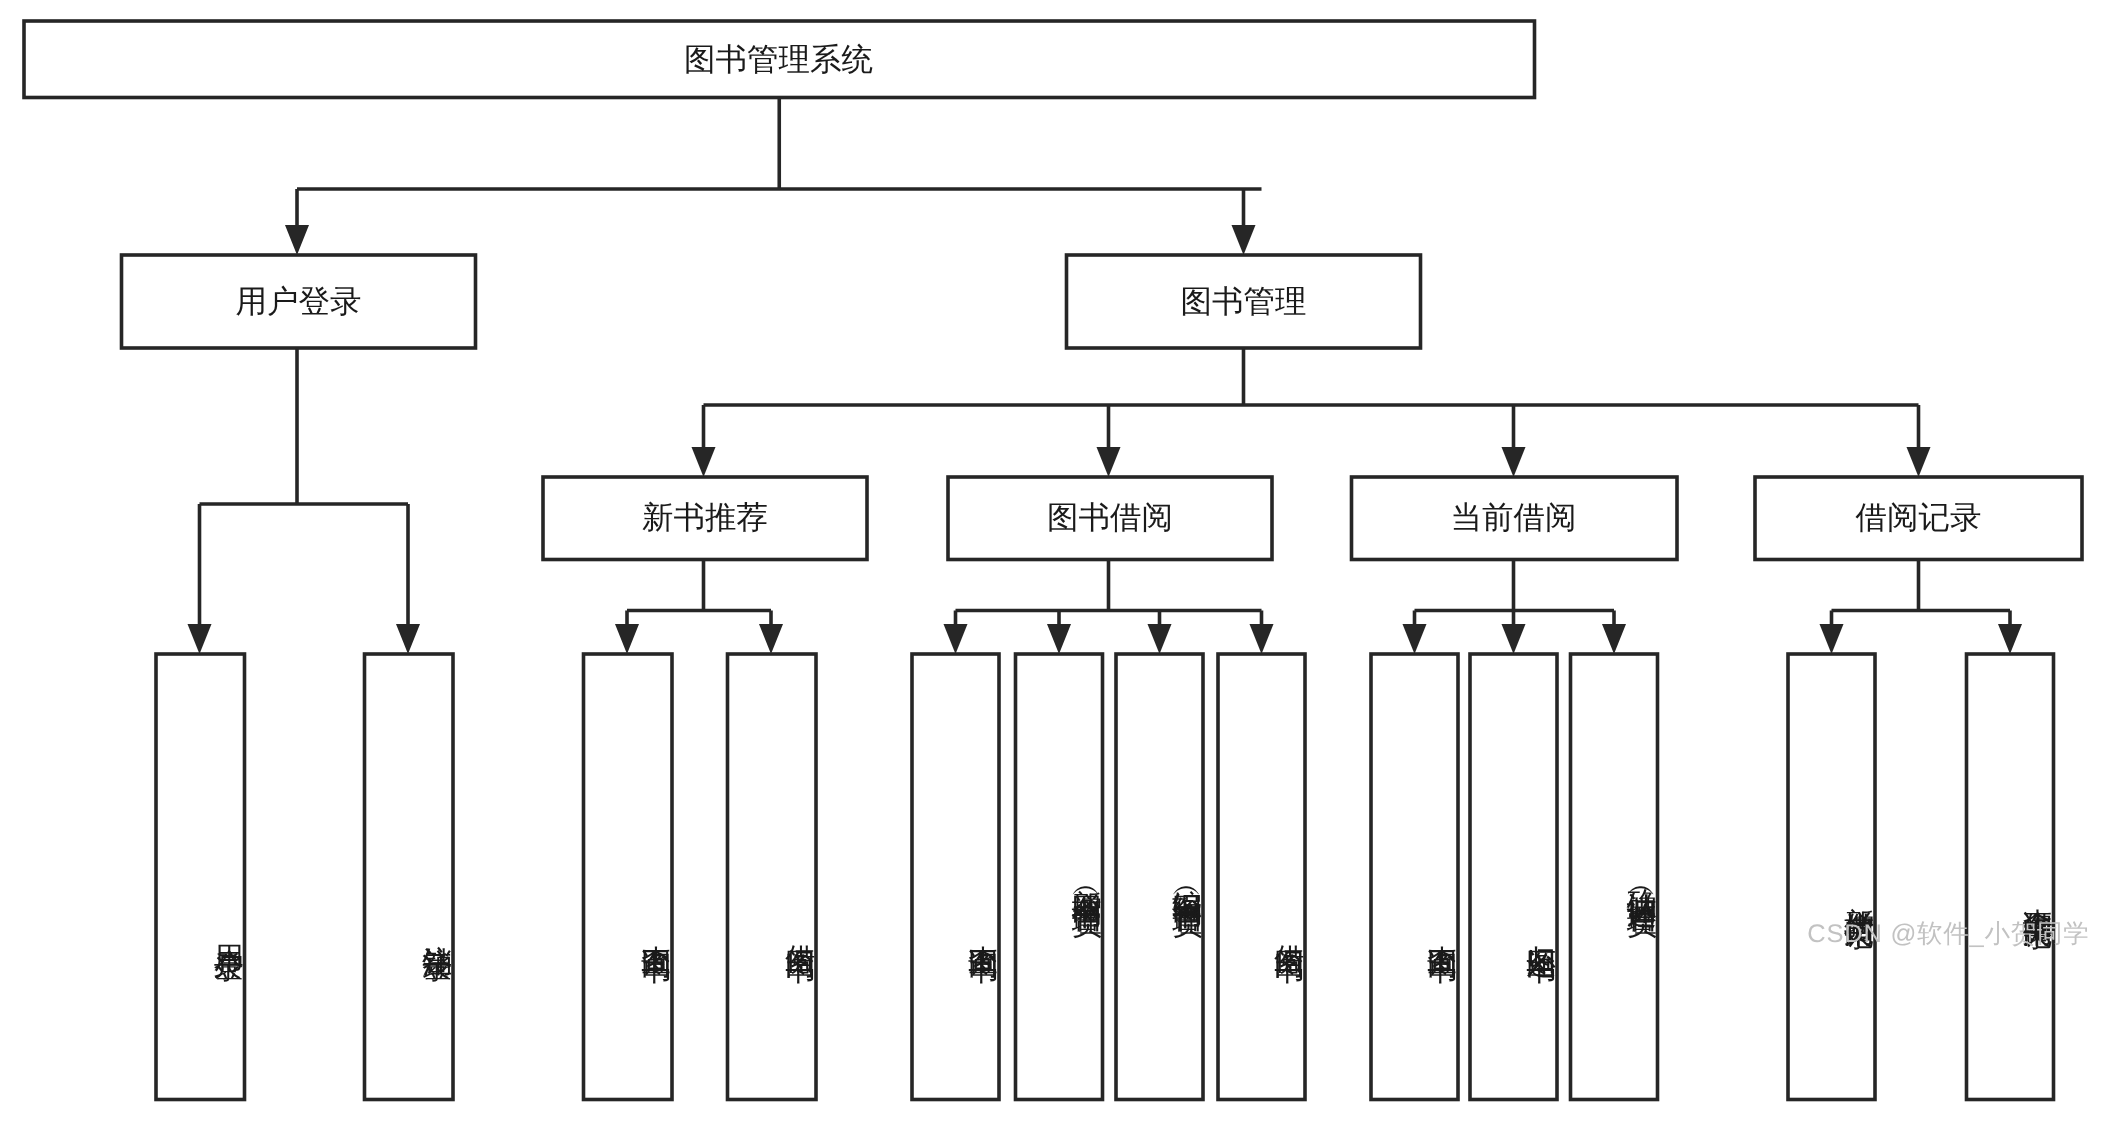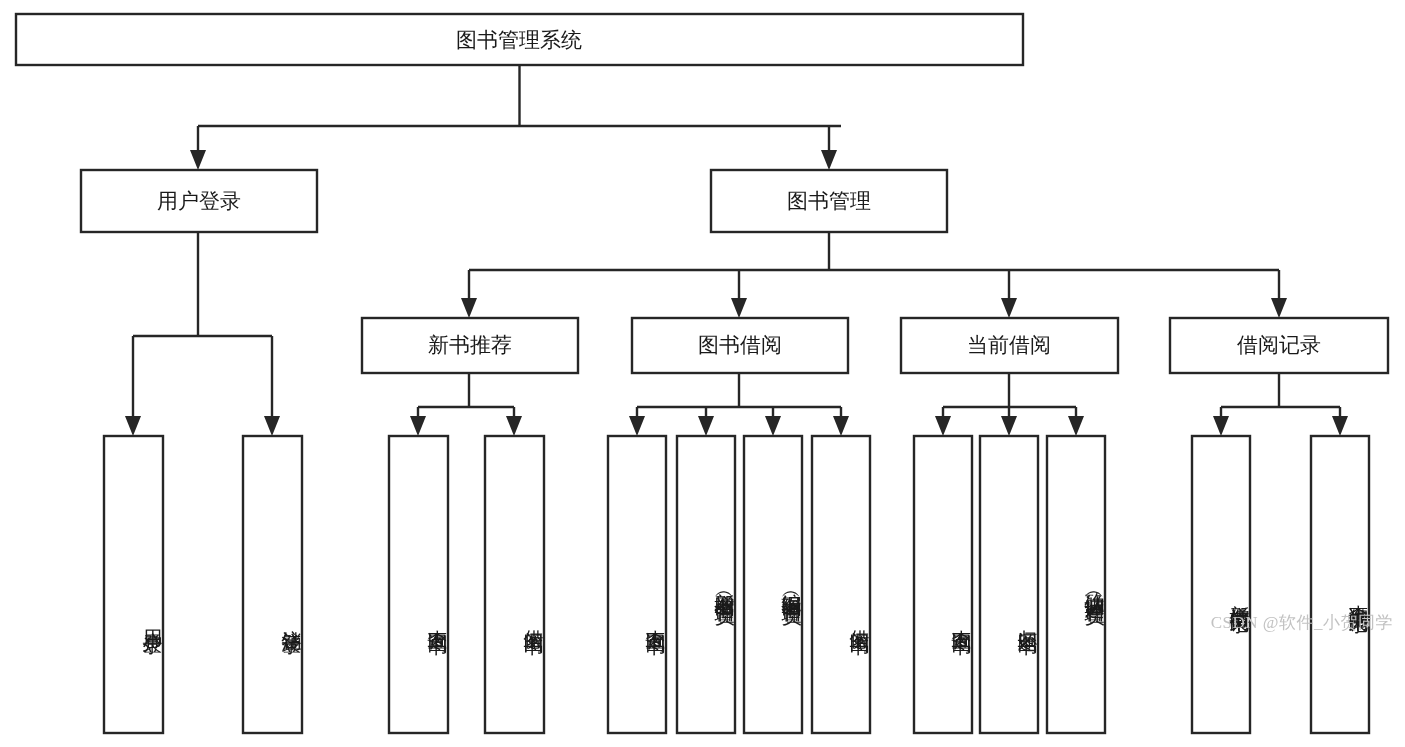--- a/index.html
+++ b/index.html
@@ -61,21 +61,21 @@
     display: flex;
     align-items: flex-start;
     justify-content: center;
     white-space: nowrap;
     pointer-events: none;
   }
   .watermark {
     position: absolute;
     right: 12px;
     bottom: 6px;
-    font-family: Liberation Serif, serif;
+    font-family: Liberation Sans, sans-serif;
     font-size: 17px;
     color: #c2c2c2;
     letter-spacing: 0.5px;
     white-space: nowrap;
   }
 </style>
 </head>
 <body>
 
 <div id="diagram-root">

